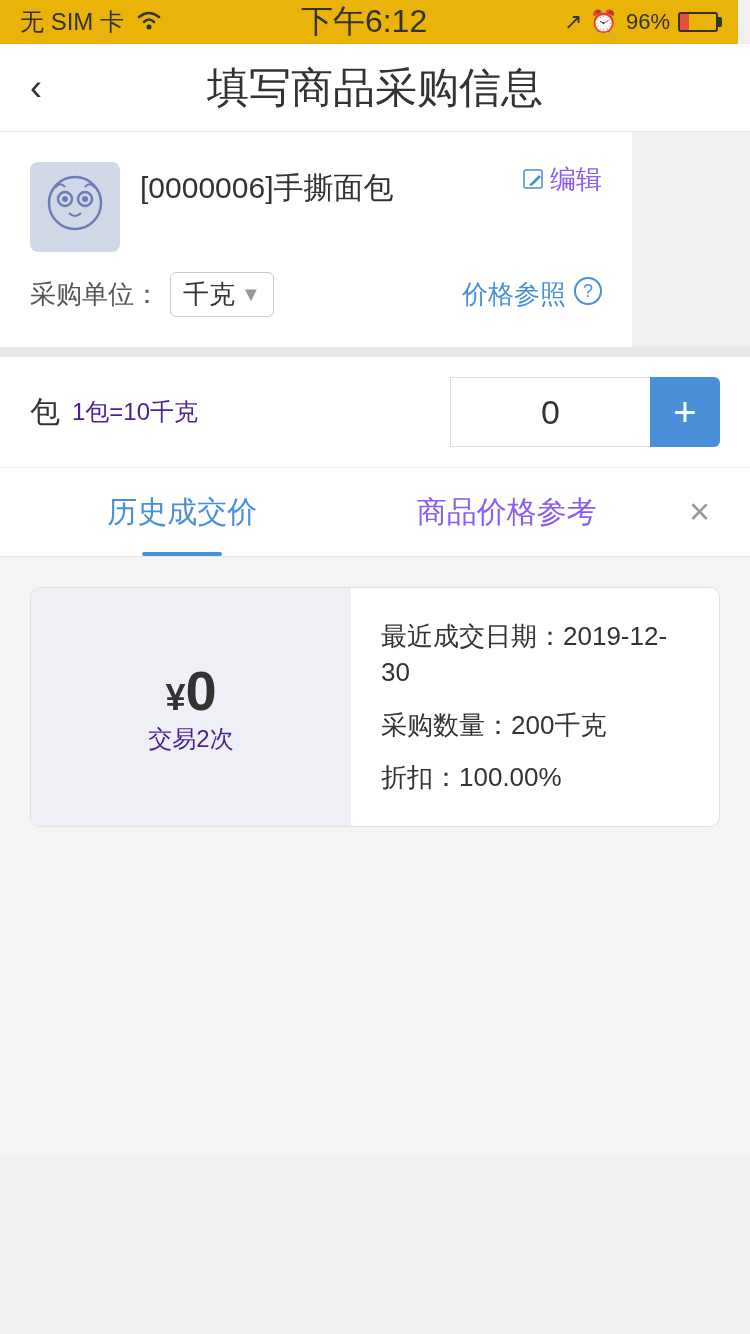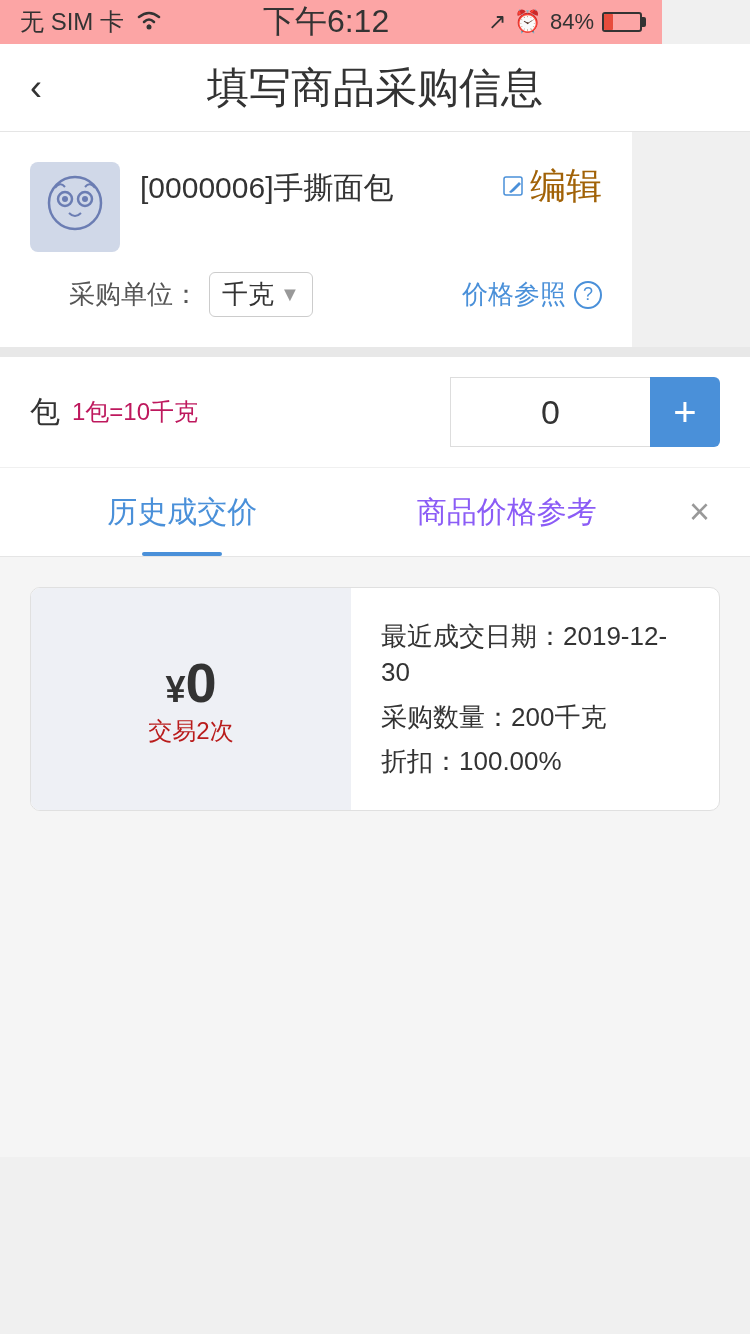--- a/index.html
+++ b/index.html
@@ -7,23 +7,23 @@
     body {
       width: 750px;
       min-height: 1334px;
       font-family: -apple-system, "PingFang SC", "Helvetica Neue", Arial, sans-serif;
       background: #f0f0f0;
       font-size: 28px;
     }
 
     
     .status-bar {
-      width: 662px;
+      width: 738px;
       height: 44px;
-      background: #fca5a5;
+      background: #eab308;
       display: flex;
       align-items: center;
       justify-content: space-between;
       padding: 0 20px;
       font-size: 24px;
       color: #333;
     }
     .status-left {
       display: flex;
       align-items: center;
@@ -116,33 +116,32 @@
       display: flex;
       align-items: center;
       justify-content: center;
       flex-shrink: 0;
     }
     .owl-icon {
       font-size: 36px;
       color: #6b7db3;
     }
     .edit-btn {
-      color: #a16207;
-      font-size: 36px;
+      color: #8b5cf6;
+      font-size: 26px;
       display: flex;
       align-items: center;
       gap: 4px;
       flex-shrink: 0;
     }
     .product-unit-row {
       display: flex;
       align-items: center;
       justify-content: space-between;
       margin-top: 16px;
-      margin-left: 39px;
     }
     .unit-left {
       display: flex;
       align-items: center;
       gap: 10px;
       font-size: 26px;
       color: #555;
     }
     .unit-dropdown {
       border: 1px solid #ccc;
@@ -152,21 +151,20 @@
       color: #333;
       display: flex;
       align-items: center;
       gap: 6px;
       background: #fff;
     }
     .price-ref {
       color: #4a90d9;
       font-size: 26px;
       display: flex;
-      align-items: center;
       gap: 8px;
     }
     .help-circle {
       width: 28px;
       height: 28px;
       border: 2px solid #4a90d9;
       border-radius: 50%;
       display: inline-flex;
       align-items: center;
       justify-content: center;
@@ -196,21 +194,21 @@
       align-items: center;
       gap: 12px;
     }
     .qty-label {
       font-size: 30px;
       color: #333;
       font-weight: 500;
     }
     .qty-unit-note {
       font-size: 24px;
-      color: #be185d;
+      color: #4c1d95;
     }
     .qty-input-group {
       display: flex;
       align-items: center;
       gap: 0;
     }
     .qty-input {
       width: 200px;
       height: 70px;
       border: 1px solid #ddd;
@@ -311,29 +309,29 @@
     .history-price {
       font-size: 56px;
       font-weight: bold;
       color: #333;
     }
     .history-price .yuan {
       font-size: 36px;
     }
     .history-transactions {
       font-size: 24px;
-      color: #b91c1c;
+      color: #4c1d95;
     }
     .history-right {
       flex: 1;
       padding: 30px 30px;
       display: flex;
       flex-direction: column;
       justify-content: center;
-      gap: 8px;
+      gap: 16px;
     }
     .history-detail-row {
       font-size: 26px;
       color: #333;
       line-height: 1.4;
     }
   </style>
 </head>
 <body>
 
@@ -346,21 +344,21 @@
         <path d="M10 14 Q15 9 20 14" stroke="#333" stroke-width="2.5" fill="none" stroke-linecap="round"></path>
         <path d="M5 9 Q15 1 25 9" stroke="#333" stroke-width="2.5" fill="none" stroke-linecap="round"></path>
         <circle cx="15" cy="19" r="2.5" fill="#333"></circle>
       </svg>
     </span>
   </div>
   <div class="status-center">下午6:12</div>
   <div class="status-right">
     <span style="font-size:22px;">↗</span>
     <span style="font-size:22px;">⏰</span>
-    <span>84%</span>
+    <span>96%</span>
     <div class="battery-icon">
       <div class="battery-fill"></div>
     </div>
   </div>
 </div>
 
 <div class="nav-bar">
   <div class="nav-back">‹</div>
   <div class="nav-title">填写商品采购信息</div>
 </div>

